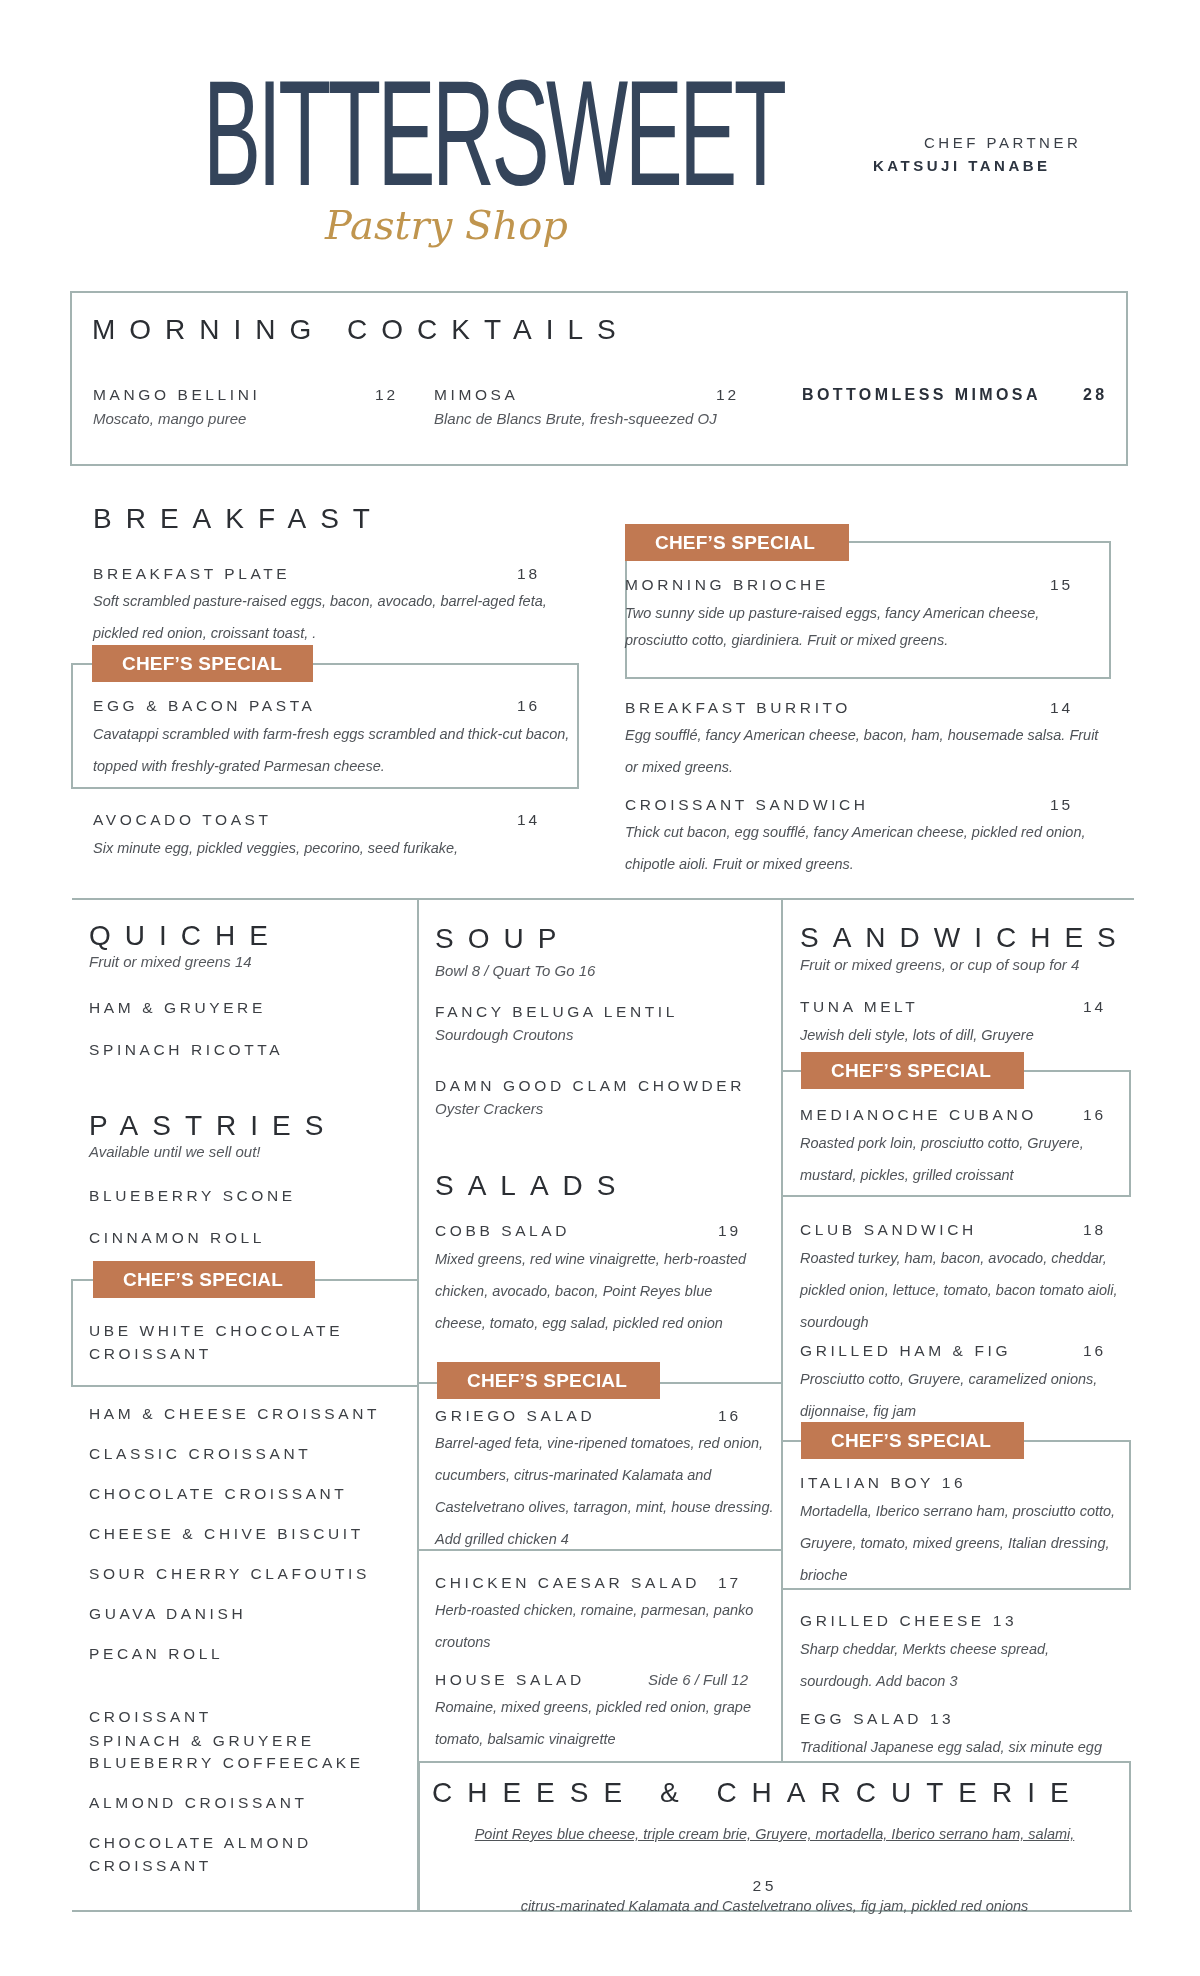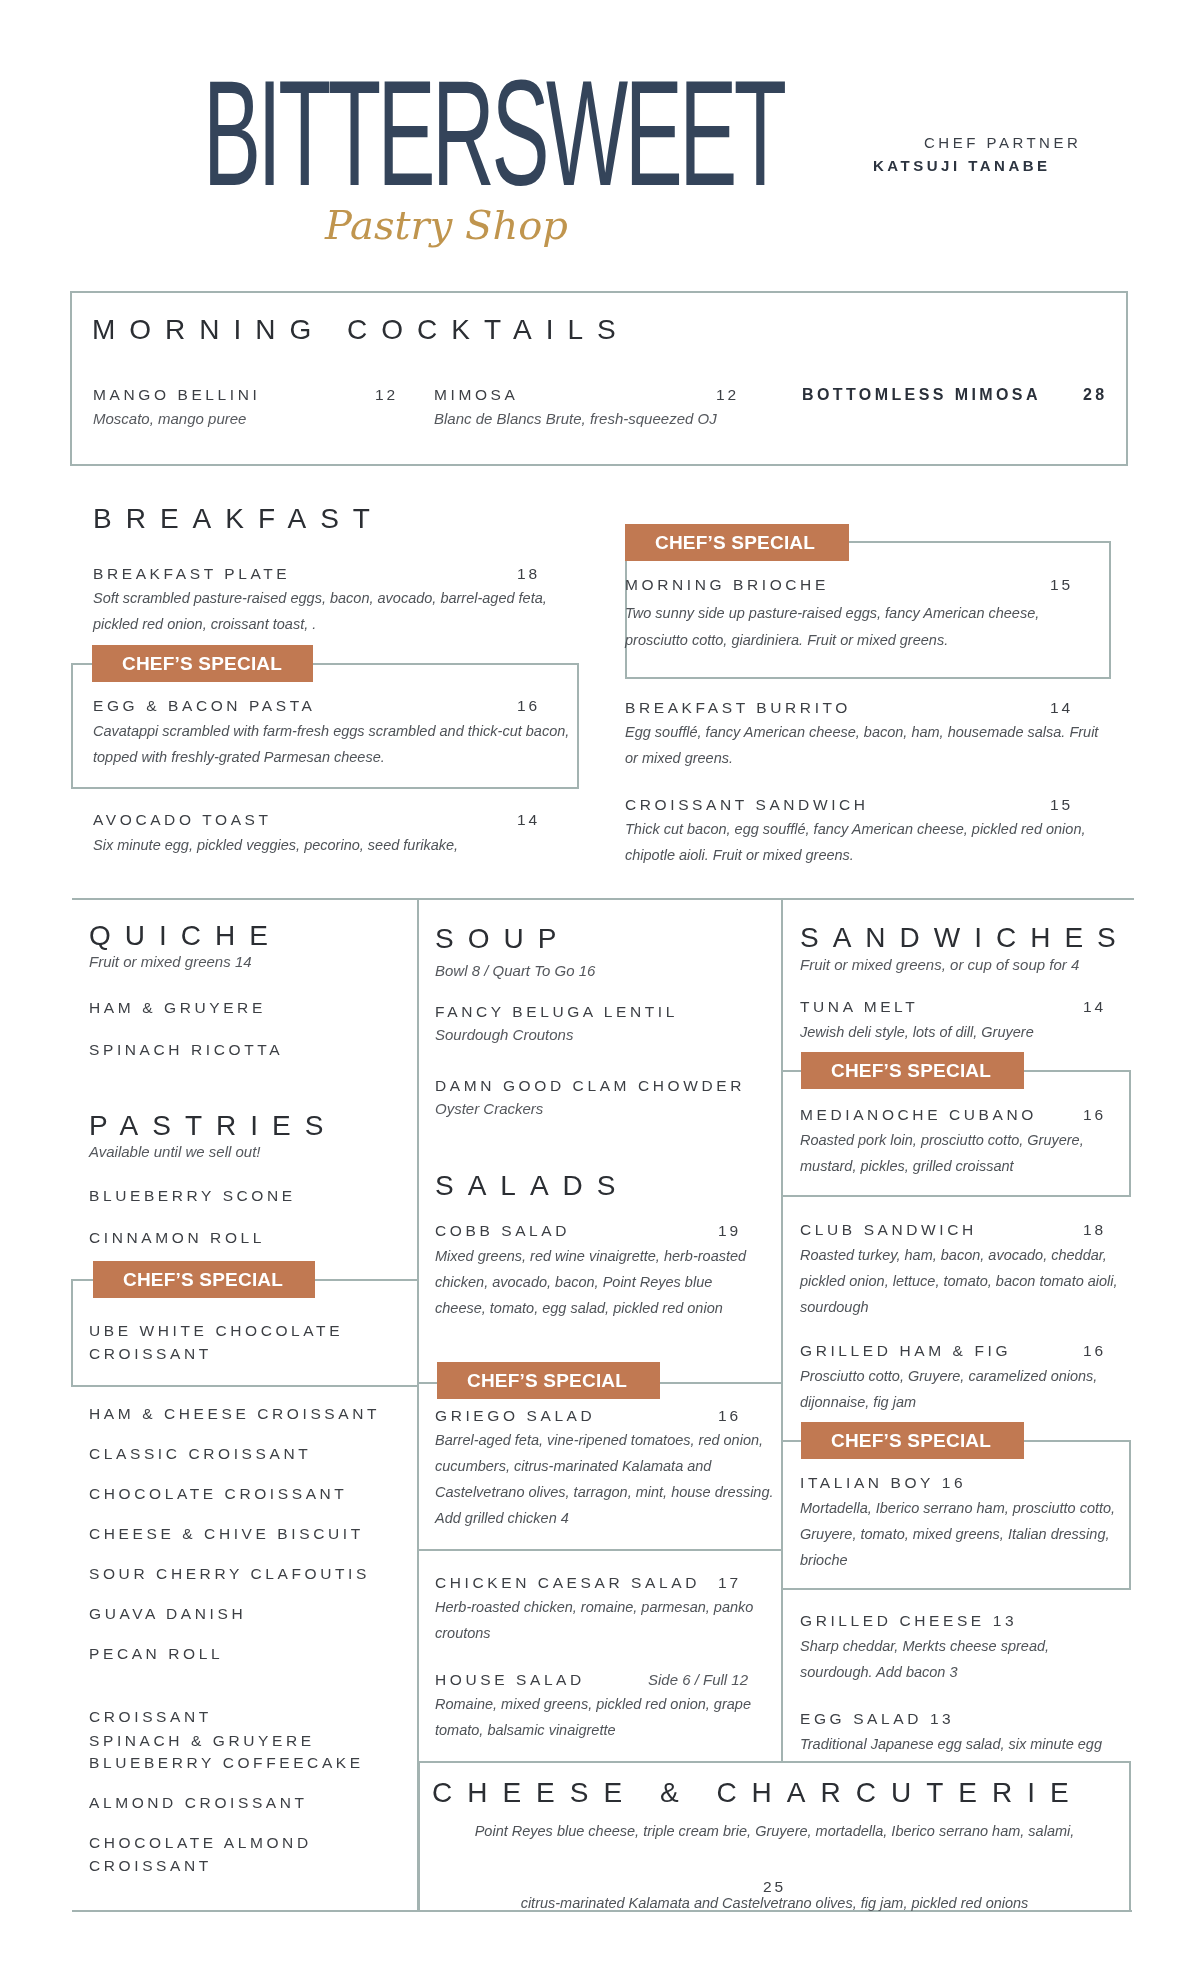--- a/index.html
+++ b/index.html
@@ -13,21 +13,21 @@
           font-size: 150px; line-height: 1; letter-spacing: -6px; transform: scaleX(0.58); transform-origin: left top;
           font-weight: 400; white-space: nowrap; }
   .script { font-family: "DejaVu Serif", serif; font-style: italic; color: #c0954e; font-size: 40px; white-space: nowrap; }
   .partner-label { font-size: 15px; letter-spacing: 3.5px; color: #3a3f47; white-space: nowrap; }
   .partner-name { font-size: 15px; letter-spacing: 3.5px; color: #2c3440; font-weight: 700; white-space: nowrap; }
 
   .sect-title { font-size: 28px; letter-spacing: 14px; color: #2b2e33; font-weight: 400; white-space: nowrap; }
   .sub { font-style: italic; font-size: 15px; color: #55585d; white-space: nowrap; }
   .iname { font-size: 15.5px; letter-spacing: 3.6px; color: #3c3f44; white-space: nowrap; }
   .iprice { font-size: 15.5px; letter-spacing: 3px; color: #3c3f44; white-space: nowrap; }
-  .idesc { font-style: italic; font-size: 14.5px; line-height: 26px; color: #4f5358; }
+  .idesc { font-style: italic; font-size: 14.5px; line-height: 32px; color: #4f5358; }
   .bold-name { font-size: 16px; letter-spacing: 3.4px; color: #2a303a; font-weight: 700; white-space: nowrap; }
 
   .badge { position: absolute; background: #c17952; color: #ffffff; font-weight: 700; font-size: 19px;
            height: 37px; line-height: 37px; padding-left: 30px; white-space: nowrap; letter-spacing: 0.2px; }
   .center { text-align: center; }
 </style>
 </head>
 <body>
 
 <div class="abs logo" style="left:203px; top:58px;">BITTERSWEET</div>
@@ -167,15 +167,15 @@
 <div class="abs idesc" style="left:800px; top:1495px; width:320px;">Mortadella, Iberico serrano ham, prosciutto cotto, Gruyere, tomato, mixed greens, Italian dressing, brioche</div>
 
 <div class="abs iname" style="left:800px; top:1612px;">GRILLED CHEESE 13</div>
 <div class="abs idesc" style="left:800px; top:1633px; width:300px;">Sharp cheddar, Merkts cheese spread, sourdough. Add bacon 3</div>
 
 <div class="abs iname" style="left:800px; top:1710px;">EGG SALAD 13</div>
 <div class="abs idesc" style="left:800px; top:1731px; width:340px; white-space:nowrap;">Traditional Japanese egg salad, six minute egg</div>
 
 <div class="box" style="left:418px; top:1761px; width:713px; height:151px;"></div>
 <div class="abs sect-title center" style="left:418px; top:1777px; width:663px; letter-spacing:15px; padding-left:14px;">CHEESE &amp; CHARCUTERIE</div>
-<div class="abs idesc center" style="left:418px; top:1818px; width:713px; white-space:nowrap;">Point Reyes blue cheese, triple cream brie, Gruyere, mortadella, Iberico serrano ham, salami,</div>
+<div class="abs idesc center" style="left:418px; top:1818px; width:713px; white-space:nowrap;text-decoration:underline;">Point Reyes blue cheese, triple cream brie, Gruyere, mortadella, Iberico serrano ham, salami,</div>
 <div class="abs idesc center" style="left:418px; top:1842px; width:713px; white-space:nowrap;margin-top:48px;">citrus-marinated Kalamata and Castelvetrano olives, fig jam, pickled red onions</div>
-<div class="abs iprice center" style="left:418px; top:1878px; width:713px;">25</div>
+<div class="abs iprice center" style="left:408px; top:1878px; width:713px;font-family:Liberation Mono, monospace;">25</div>
 
 </body></html>

